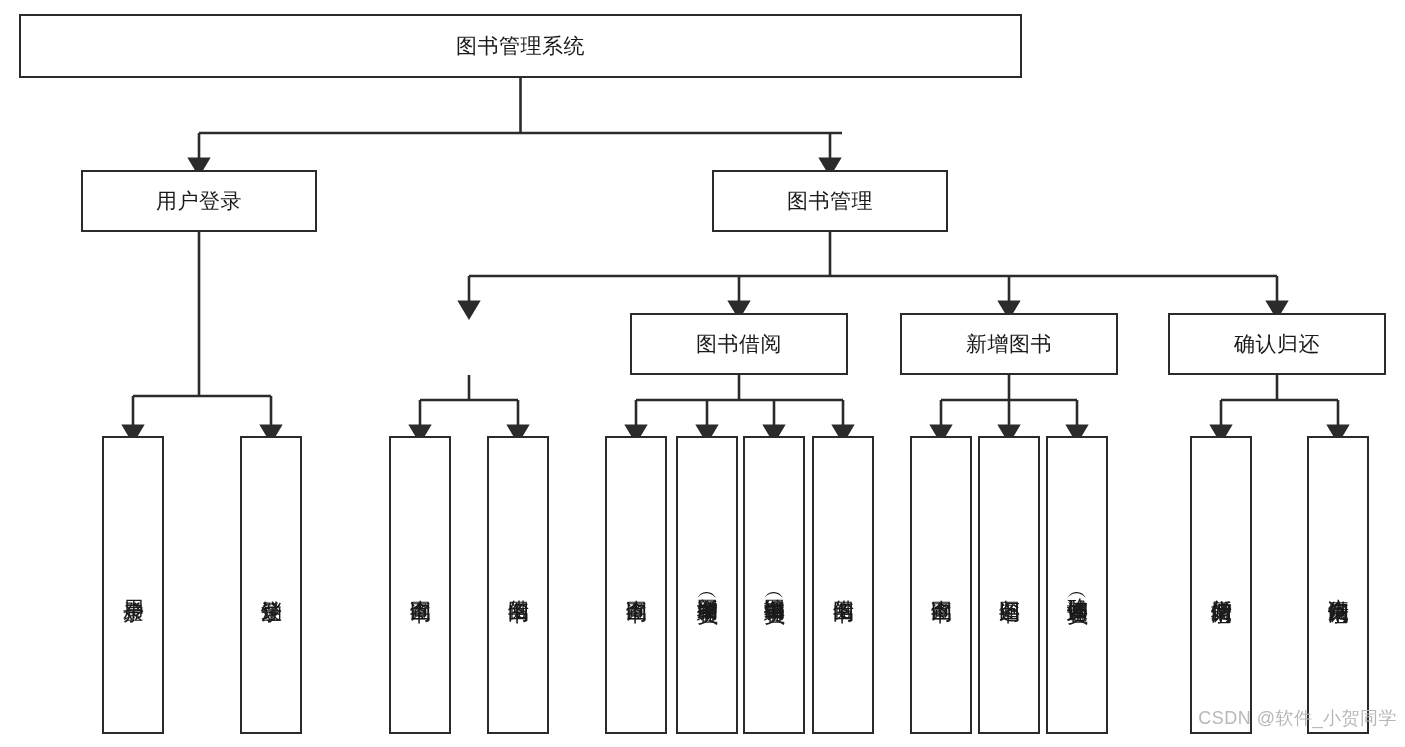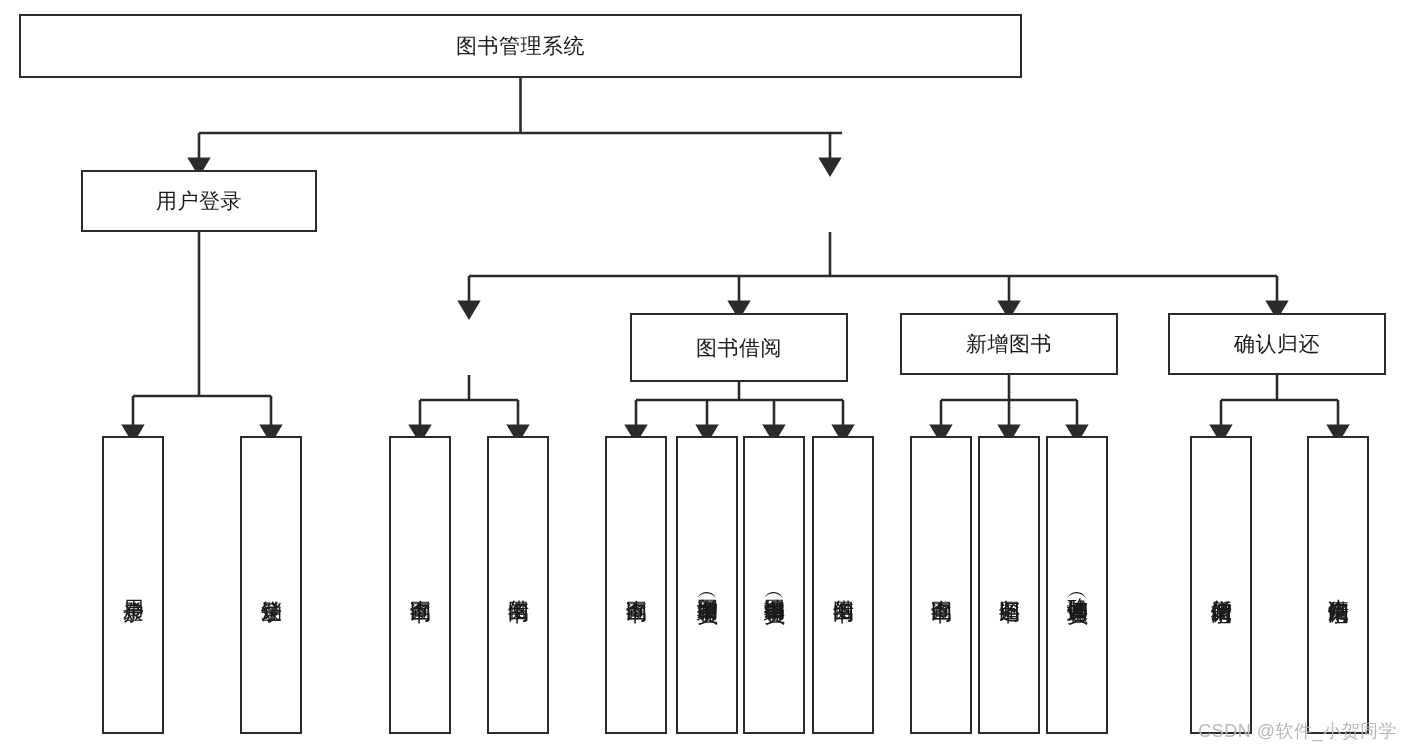--- a/index.html
+++ b/index.html
@@ -46,21 +46,21 @@
     font-size: 21px;
     letter-spacing: 1px;
     writing-mode: vertical-rl;
     text-orientation: upright;
     line-height: 1.18;
     padding: 4px 0;
   }
   .watermark {
     position: absolute;
     right: 8px;
-    bottom: 4px;
+    bottom: 17px;
     font-size: 18px;
     color: #b8b8b8;
     letter-spacing: 0.5px;
     white-space: nowrap;
     z-index: 3;
     font-family: "Liberation Sans", "DejaVu Sans", sans-serif;
   }
 </style>
 </head>
 <body>
@@ -116,23 +116,24 @@
       <path d="M1221,400 L1338,400"></path>
       <path d="M1221,400 L1221,427" marker-end="url(#arrow)"></path>
       <path d="M1338,400 L1338,427" marker-end="url(#arrow)"></path>
     </g>
   </svg>
 
   <div class="node node-h" style="left:19px; top:14px; width:1003px; height:64px;">图书管理系统</div>
 
   <div class="node node-h" style="left:81px; top:170px; width:236px; height:62px;">用户登录</div>
 
+  <div class="node node-h" style="left:712px; top:170px; width:236px; height:62px;">图书管理</div>
 
 
-  <div class="node node-h" style="left:630px; top:313px; width:218px; height:69px;">图书借阅</div>
+  <div class="node node-h" style="left:630px; top:313px; width:218px; height:62px;">图书借阅</div>
 
   <div class="node node-h" style="left:900px; top:313px; width:218px; height:62px;">新增图书</div>
 
   <div class="node node-h" style="left:1168px; top:313px; width:218px; height:62px;">确认归还</div>
 
   <div class="node node-v" style="left:102px; top:436px; width:62px; height:298px;">用户登录</div>
 
   <div class="node node-v" style="left:240px; top:436px; width:62px; height:298px;">注销登录</div>
 
   <div class="node node-v" style="left:389px; top:436px; width:62px; height:298px;">查询图书</div>

